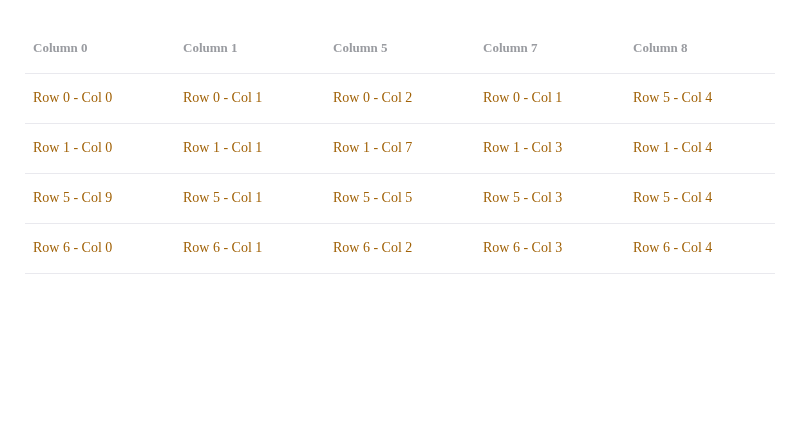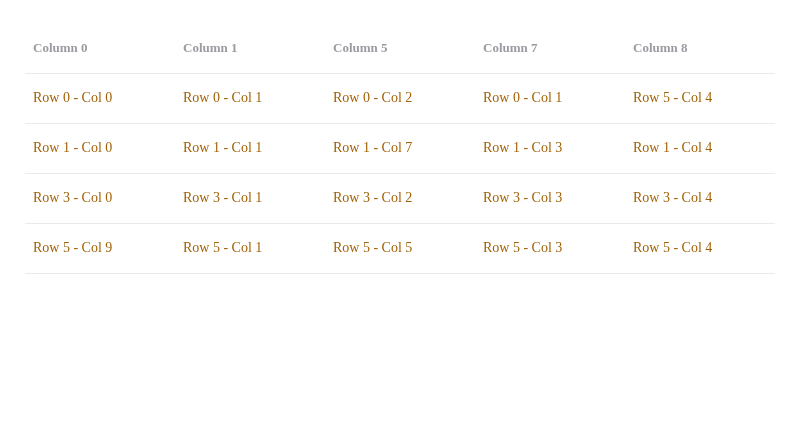--- a/index.html
+++ b/index.html
@@ -33,28 +33,28 @@
           <td>Row 5 - Col 4</td>
         </tr>
         <tr>
           <td>Row 1 - Col 0</td>
           <td>Row 1 - Col 1</td>
           <td>Row 1 - Col 7</td>
           <td>Row 1 - Col 3</td>
           <td>Row 1 - Col 4</td>
         </tr>
         <tr>
-          <td>Row 3 - Col 0</td>
-          <td>Row 3 - Col 1</td>
-          <td>Row 3 - Col 2</td>
-          <td>Row 3 - Col 3</td>
-          <td>Row 3 - Col 4</td>
-        </tr>
-        <tr>
           <td>Row 5 - Col 9</td>
           <td>Row 5 - Col 1</td>
           <td>Row 5 - Col 5</td>
           <td>Row 5 - Col 3</td>
           <td>Row 5 - Col 4</td>
         </tr>
+        <tr>
+          <td>Row 6 - Col 0</td>
+          <td>Row 6 - Col 1</td>
+          <td>Row 6 - Col 2</td>
+          <td>Row 6 - Col 3</td>
+          <td>Row 6 - Col 4</td>
+        </tr>
       </tbody>
   </table>
 </div>
 
 </body></html>

